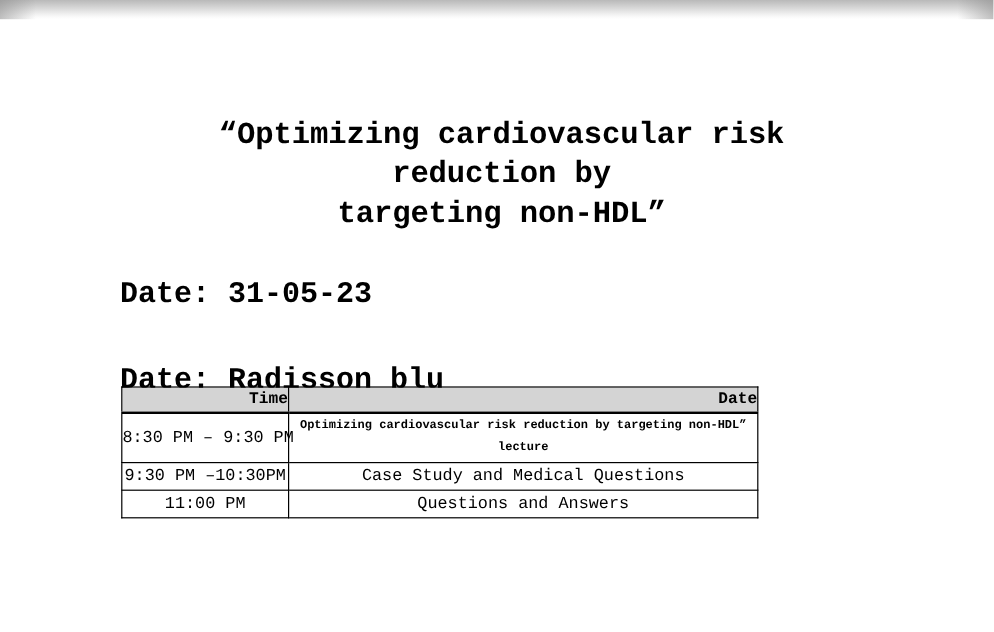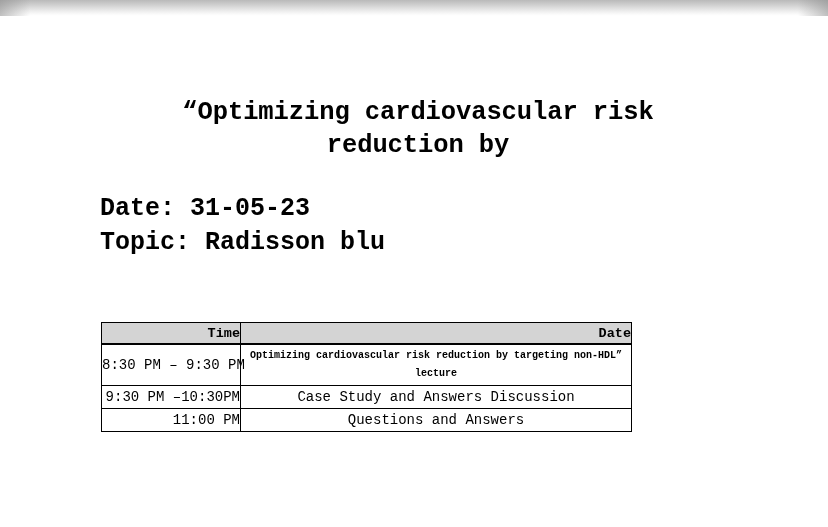--- a/index.html
+++ b/index.html
@@ -73,20 +73,21 @@
   #meta-block {
     position: absolute;
     top: 192px;
     left: 96px;
     font-size: 25px;
     font-weight: bold;
     line-height: 33.5px;
   }
   .meta-line {
     white-space: pre;
+    margin-top: 37px;
   }
 
   
   #schedule-table {
     position: absolute;
     left: 97px;
     top: 322px;
     width: 528px;
     border-collapse: collapse;
     table-layout: fixed;
@@ -103,21 +104,21 @@
     font-weight: bold;
     font-size: 13.5px;
     height: 20px;
     text-align: right;
     border-bottom-width: 2.4px;
   }
   .col-time { width: 138px; }
   .col-topic { width: 390px; }
 
   .cell-time {
-    text-align: right;
+    text-align: center;
     font-size: 14px;
     white-space: pre;
   }
   .cell-topic {
     text-align: center;
     font-size: 14px;
     padding: 0 6px;
   }
   .row-featured .cell-time {
     height: 40px;
@@ -142,42 +143,43 @@
 
 <div id="top-band">
   <div id="top-band-edge-left"></div>
   <div id="top-band-edge-right"></div>
 </div>
 
 <div id="page">
 
   <div id="doc-title">
     <div>“Optimizing cardiovascular risk reduction by</div>
+    <div>targeting non-HDL”</div>
   </div>
 
   <div id="meta-block">
     <div class="meta-line">Date: 31-05-23</div>
-    <div class="meta-line">Topic: Radisson blu</div>
+    <div class="meta-line">Date: Radisson blu</div>
   </div>
 
   <table id="schedule-table">
     <thead>
       <tr>
         <th class="col-time">Time</th>
         <th class="col-topic">Date</th>
       </tr>
     </thead>
     <tbody>
       <tr class="row-featured">
         <td class="cell-time">8:30 PM – 9:30 PM</td>
         <td class="cell-topic">Optimizing cardiovascular risk reduction by targeting non-HDL” lecture</td>
       </tr>
       <tr class="row-standard">
         <td class="cell-time">9:30 PM –10:30PM</td>
-        <td class="cell-topic">Case Study and Answers Discussion</td>
+        <td class="cell-topic">Case Study and Medical Questions</td>
       </tr>
       <tr class="row-standard">
         <td class="cell-time">11:00 PM</td>
         <td class="cell-topic topic-offset-left">Questions and Answers</td>
       </tr>
     </tbody>
   </table>
 
 </div>
 

